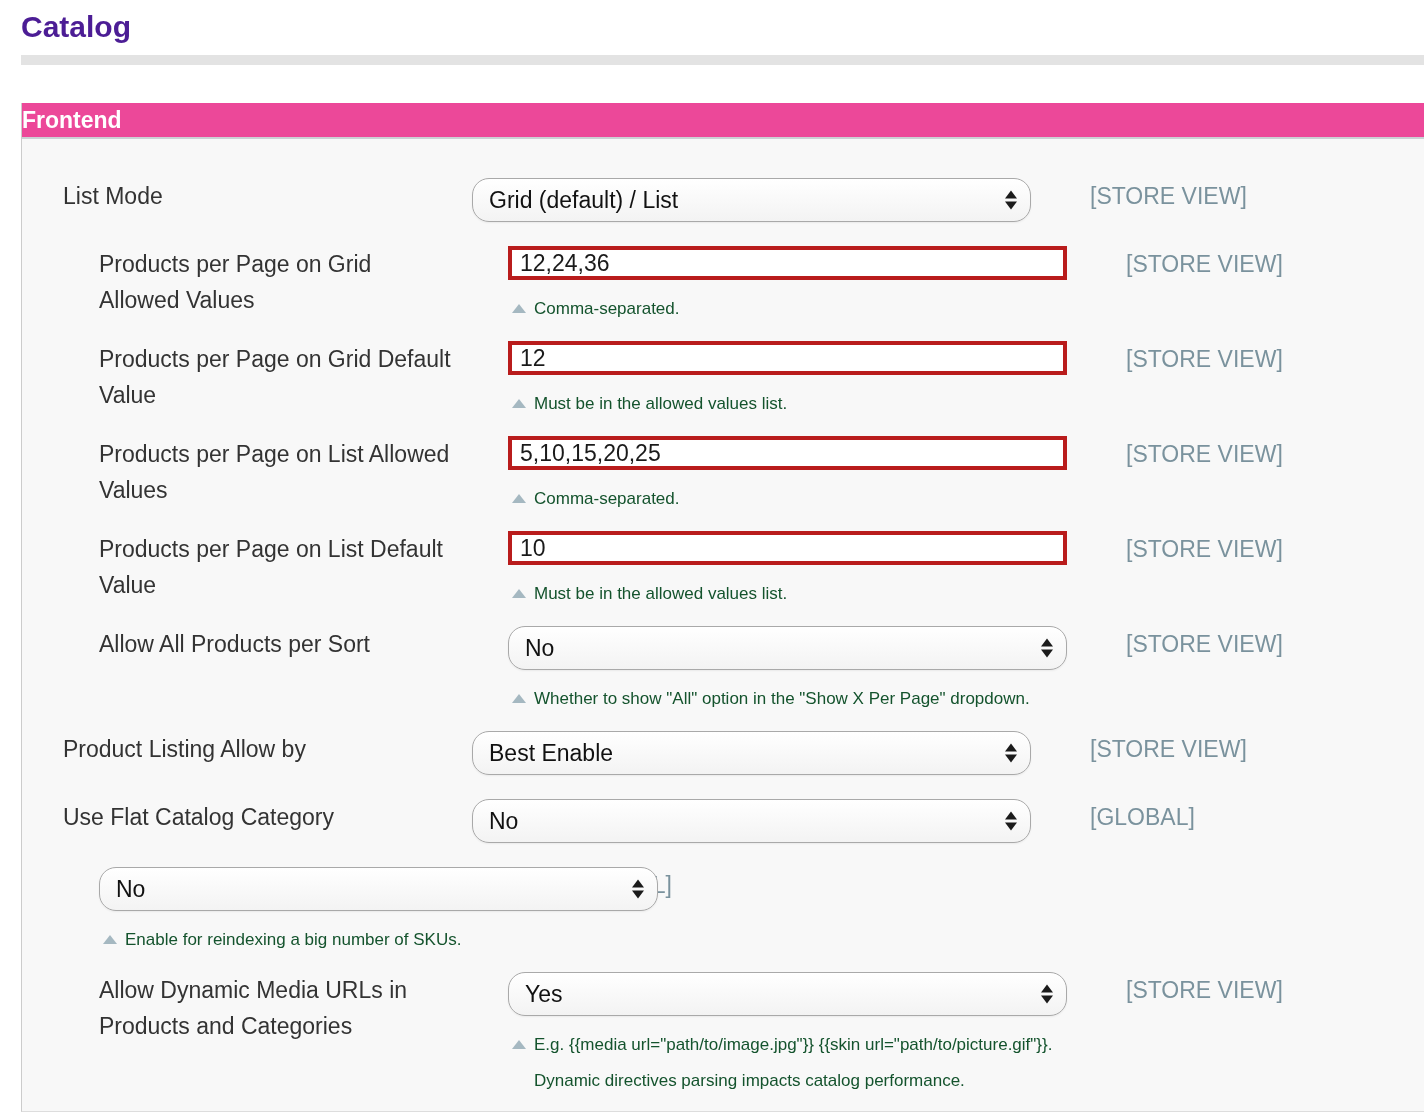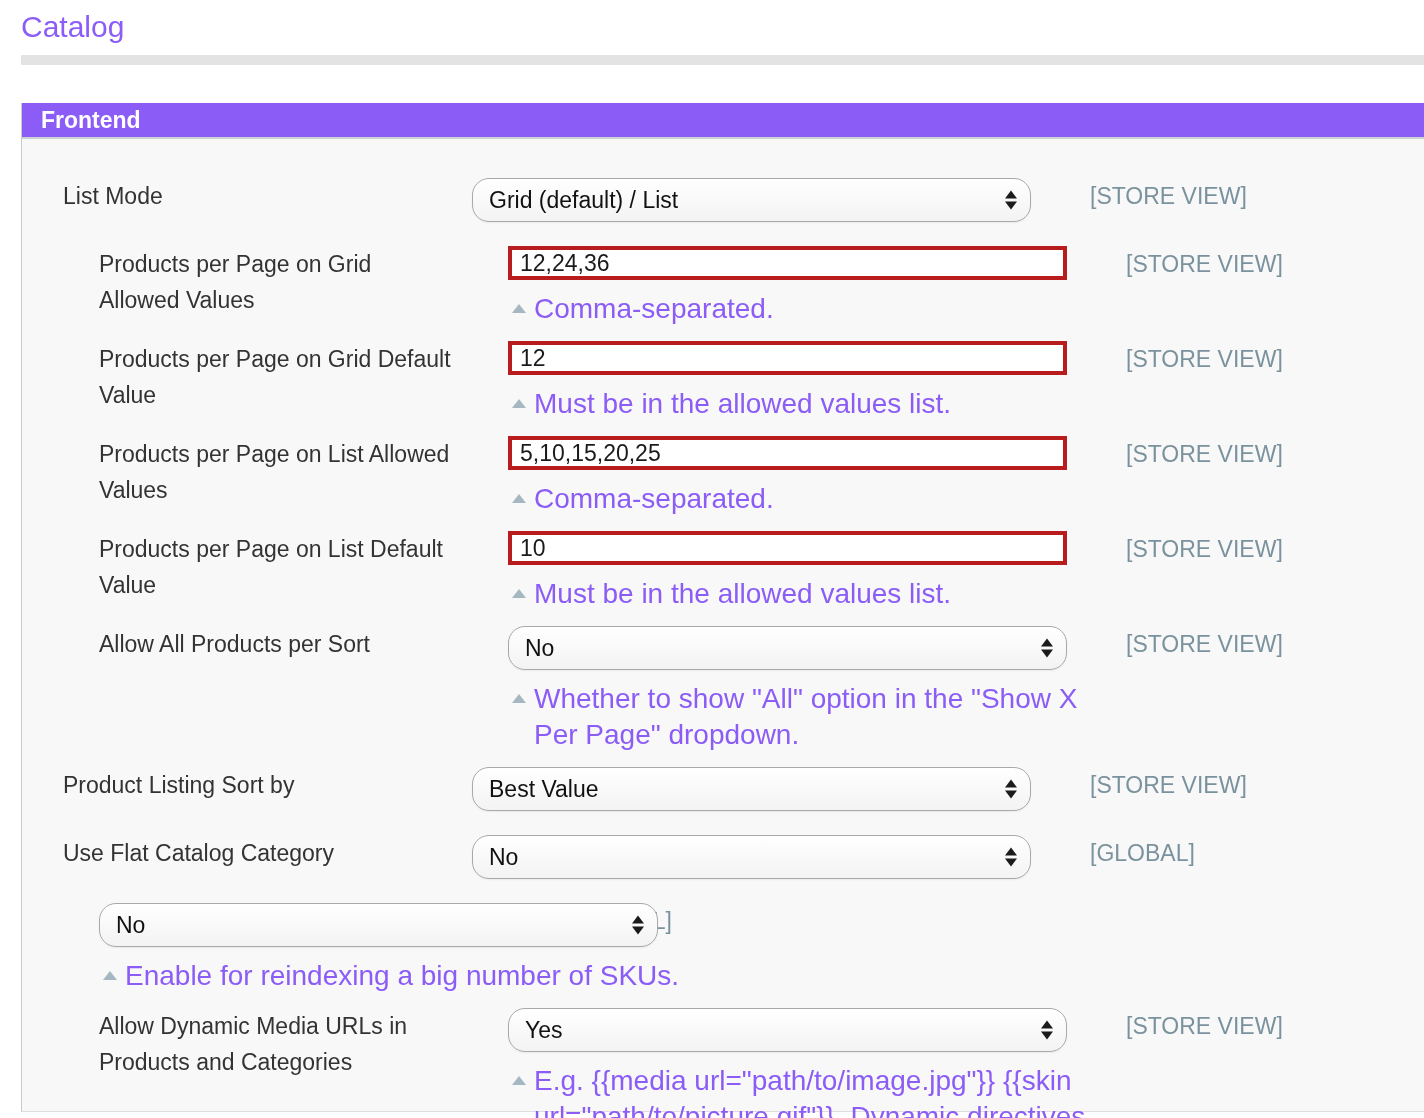--- a/index.html
+++ b/index.html
@@ -6,40 +6,39 @@
   html,body { background:#ffffff; }
   body { font-family:"Liberation Sans","DejaVu Sans",sans-serif; }
 
   .page {
     position:relative; width:1424px; height:1118px;
     background:#ffffff; overflow:hidden;
   }
 
   .page-title {
     position:absolute; left:21px; top:10px;
-    font-size:30px; font-weight:normal; color:#8b5cf6;
+    font-size:30px; font-weight:bold; color:#4c1d95;
   }
 
   .top-divider {
     position:absolute; left:21px; right:0; top:55px; height:10px;
     background:#e3e3e3;
   }
 
   .config-section {
     position:absolute; left:21px; right:0; top:103px; height:1009px;
     background:#f8f8f8;
     border-left:1px solid #cccccc;
     border-bottom:1px solid #dddddd;
   }
 
   .section-header {
-    height:36px; background:#8b5cf6;
+    height:36px; background:#ec4899;
     border-bottom:2px solid #ccd1d4;
     display:flex; align-items:center;
-    padding-left:19px;
     color:#ffffff; font-size:23px; font-weight:bold;
   }
 
   .section-body { padding:39px 17px 0 41px; }
 
   .row {
     display:grid;
     grid-template-columns:409px 559px 1fr;
     margin-bottom:24px;
   }
@@ -83,21 +82,21 @@
     width:559px; height:34px;
     border:4px solid #b91c1c; border-radius:0;
     background:#ffffff;
     font-family:inherit; font-size:23px; color:#1a1a1a;
     padding:0 8px;
   }
 
   .note {
     position:relative; margin-top:11px;
     width:600px; padding-left:26px;
-    font-size:28px; line-height:36px; color:#8b5cf6;
+    font-size:17px; line-height:36px; color:#14532d;
   }
   .note-icon {
     position:absolute; left:4px; top:13px;
     width:0; height:0;
     border-left:7px solid transparent; border-right:7px solid transparent;
     border-bottom:9px solid #a5b8c1;
   }
 
   .scope-cell { padding-left:59px; }
   .scope-label {
@@ -184,25 +183,25 @@
               </span>
             </div>
             <div class="note"><span class="note-icon"></span><span class="note-text">Whether to show "All" option in the "Show X Per Page" dropdown.</span></div>
           </div>
     <div class="scope-cell">
       <span class="scope-label">[STORE VIEW]</span>
     </div>
   </div>
         <div class="row">
     <div class="label-cell">
-      <span class="label-text">Product Listing Sort by</span>
-    </div>
-    <div class="control-cell">
-            <div class="select-box">
-              <span class="select-value">Best Value</span>
+      <span class="label-text">Product Listing Allow by</span>
+    </div>
+    <div class="control-cell">
+            <div class="select-box">
+              <span class="select-value">Best Enable</span>
               <span class="select-arrows">
                 <i class="arr-up"></i>
                 <i class="arr-down"></i>
               </span>
             </div>
           </div>
     <div class="scope-cell">
       <span class="scope-label">[STORE VIEW]</span>
     </div>
   </div>

